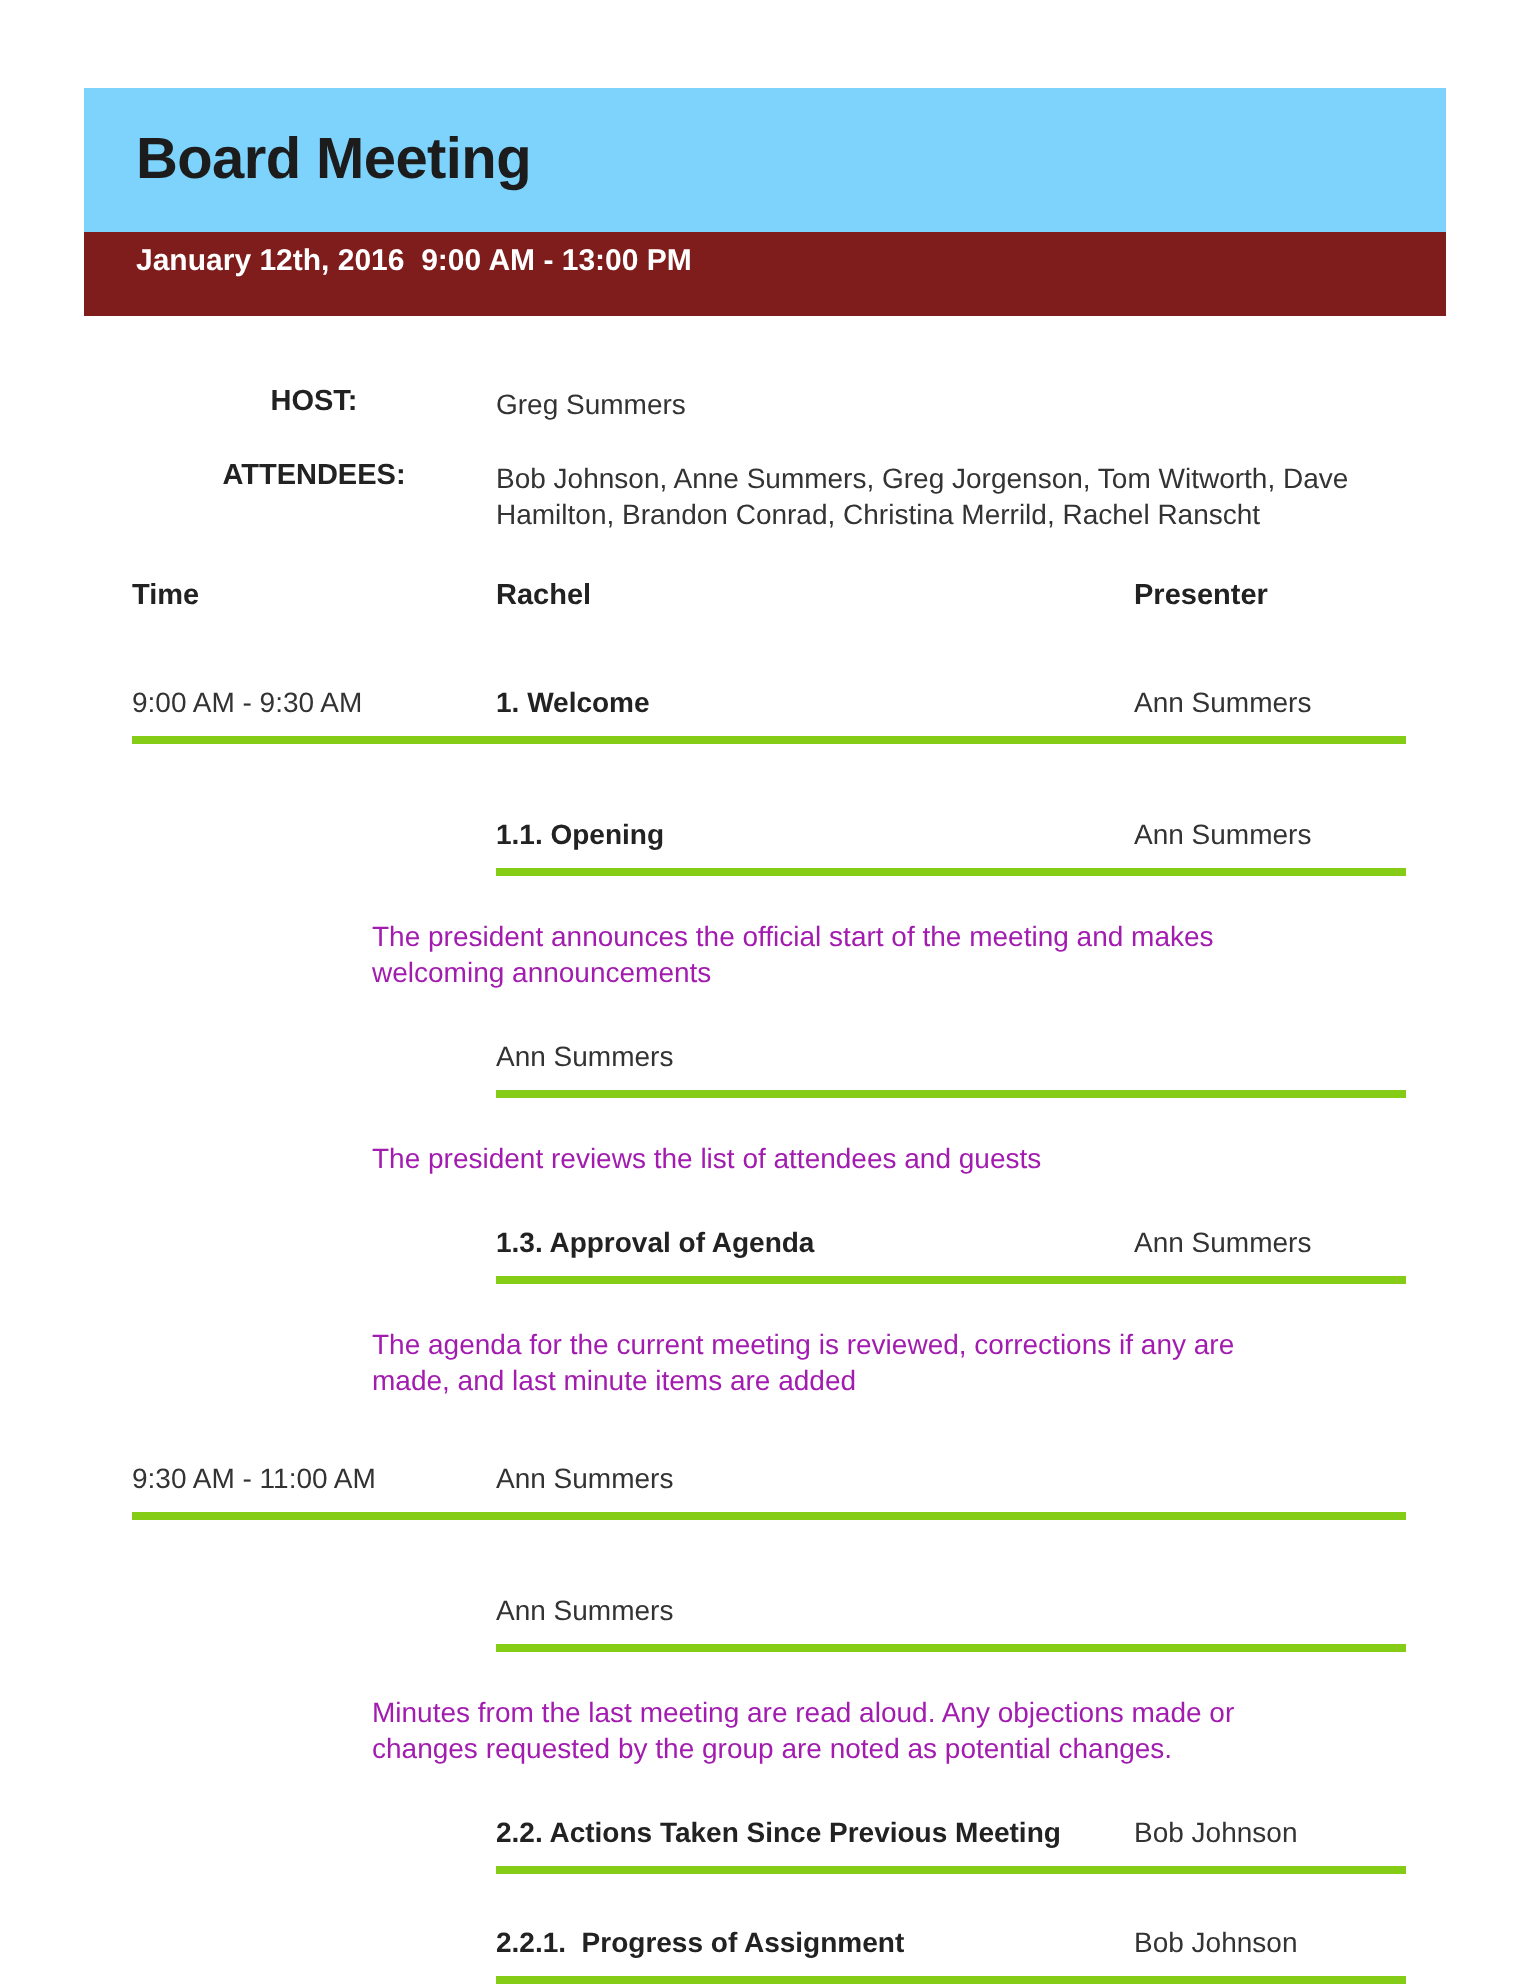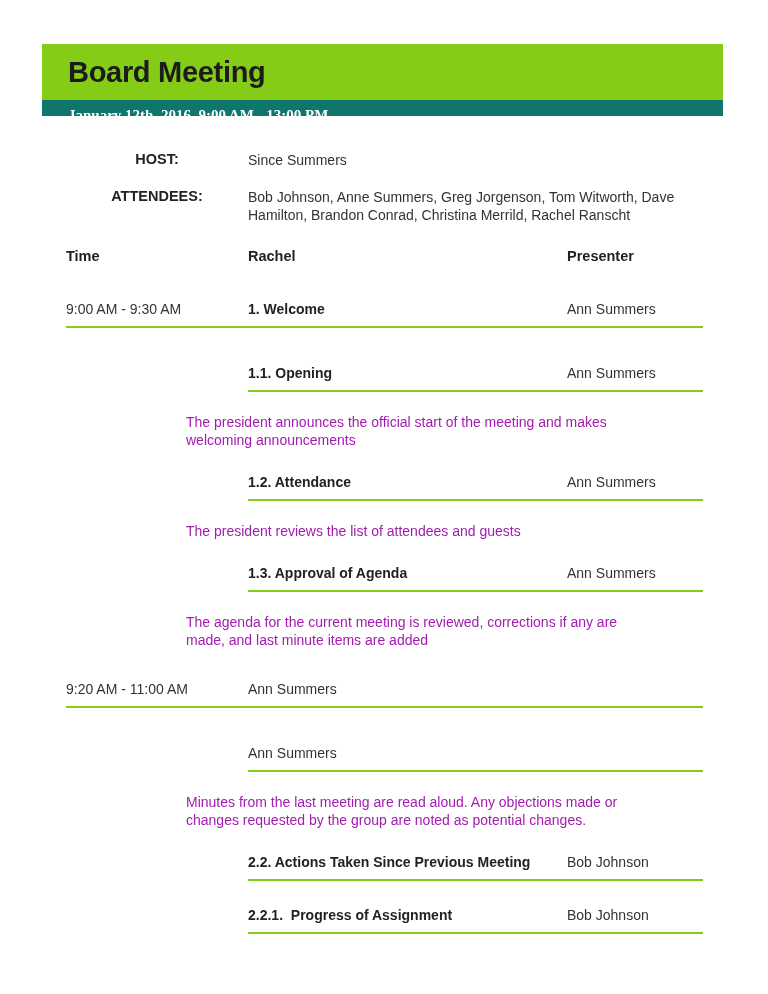--- a/index.html
+++ b/index.html
@@ -6,58 +6,57 @@
   html, body { width: 768px; background: #ffffff; }
   body {
     height: 994px;
     overflow: hidden;
     font-family: "Liberation Sans", sans-serif;
     color: #333333;
     font-size: 14px;
   }
   .doc-header { margin: 44px 45px 0 42px; }
   .doc-header-top {
-    background: #84cc16;
-    height: 56px;
+    background: #7dd3fc;
+    height: 72px;
     display: flex;
     align-items: center;
     padding-left: 26px;
     margin-top: 38px;
   }
   .doc-title {
     font-size: 29px;
     font-weight: bold;
     color: #1c1c1c;
     letter-spacing: -0.3px;
   }
   .date-bar {
-    background: #0f766e;
-    height: 16px;
+    background: #7f1d1d;
+    height: 42px;
     line-height: 30px;
     padding-left: 26px;
     color: #ffffff;
     font-weight: bold;
     font-size: 15px;
     white-space: pre;
-    font-family: Liberation Serif, serif;
   }
 
   .content { margin-left: 66px; width: 637px; }
 
   .meta { margin-top: 35px; }
   .meta-row { display: grid; grid-template-columns: 182px 1fr; align-items: start; }
   .meta-row + .meta-row { margin-top: 19px; }
   .meta-label { font-weight: bold; color: #222222; font-size: 14.5px; text-align: center; }
   .meta-value { max-width: 436px; line-height: 18px; }
 
   .thead { margin-top: 24px; }
   .row { display: grid; align-items: baseline; }
   .row.full { grid-template-columns: 182px 319px 1fr; }
   .row.sub  { margin-left: 182px; grid-template-columns: 319px 1fr; }
-  .row.rule { border-bottom: 2px solid #84cc16; padding-bottom: 9px; }
+  .row.rule { border-bottom: 4px solid #84cc16; padding-bottom: 9px; }
 
   .head-cell { font-weight: bold; color: #222222; font-size: 14.5px; }
   .cell.time { color: #333333; }
   .cell.topic { font-weight: bold; color: #222222; white-space: pre-wrap; }
   .cell.presenter { color: #333333; }
 
   .row.item { margin-top: 37px; }
   .row.item.after-desc { margin-top: 25px; }
   .row.item.after-desc-wide { margin-top: 32px; }
   .row.item.tight { margin-top: 26px; }
@@ -77,21 +76,21 @@
     <h1 class="doc-title">Board Meeting</h1>
   </div>
   <div class="date-bar">January 12th, 2016  9:00 AM - 13:00 PM</div>
 </header>
 
 <main class="content">
 
   <section class="meta">
     <div class="meta-row">
       <div class="meta-label">HOST:</div>
-      <div class="meta-value">Since Summers</div>
+      <div class="meta-value">Greg Summers</div>
     </div>
     <div class="meta-row">
       <div class="meta-label">ATTENDEES:</div>
       <div class="meta-value">Bob Johnson, Anne Summers, Greg Jorgenson, Tom Witworth, Dave Hamilton, Brandon Conrad, Christina Merrild, Rachel Ranscht</div>
     </div>
   </section>
 
   <div class="row full thead">
     <div class="head-cell">Time</div>
     <div class="head-cell">Rachel</div>
@@ -104,33 +103,32 @@
     <div class="cell presenter">Ann Summers</div>
   </div>
 
   <div class="row sub rule item">
     <div class="cell topic">1.1. Opening</div>
     <div class="cell presenter">Ann Summers</div>
   </div>
   <p class="desc">The president announces the official start of the meeting and makes welcoming announcements</p>
 
   <div class="row sub rule item after-desc">
-    <div class="cell topic">1.2. Attendance</div>
     <div class="cell presenter">Ann Summers</div>
   </div>
   <p class="desc">The president reviews the list of attendees and guests</p>
 
   <div class="row sub rule item after-desc">
     <div class="cell topic">1.3. Approval of Agenda</div>
     <div class="cell presenter">Ann Summers</div>
   </div>
   <p class="desc">The agenda for the current meeting is reviewed, corrections if any are made, and last minute items are added</p>
 
   <div class="row full rule item after-desc-wide">
-    <div class="cell time">9:20 AM - 11:00 AM</div>
+    <div class="cell time">9:30 AM - 11:00 AM</div>
     <div class="cell presenter">Ann Summers</div>
   </div>
 
   <div class="row sub rule item">
     <div class="cell presenter">Ann Summers</div>
   </div>
   <p class="desc">Minutes from the last meeting are read aloud. Any objections made or changes requested by the group are noted as potential changes.</p>
 
   <div class="row sub rule item after-desc">
     <div class="cell topic">2.2. Actions Taken Since Previous Meeting</div>

